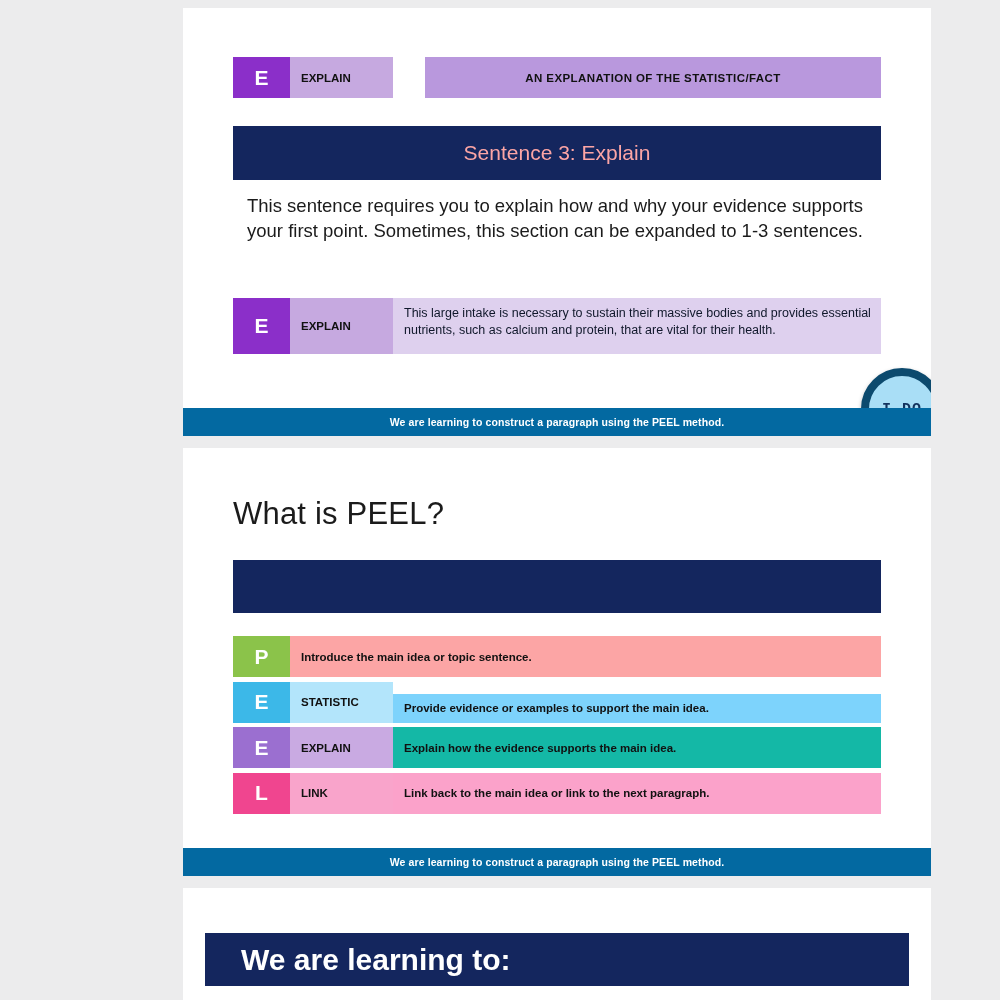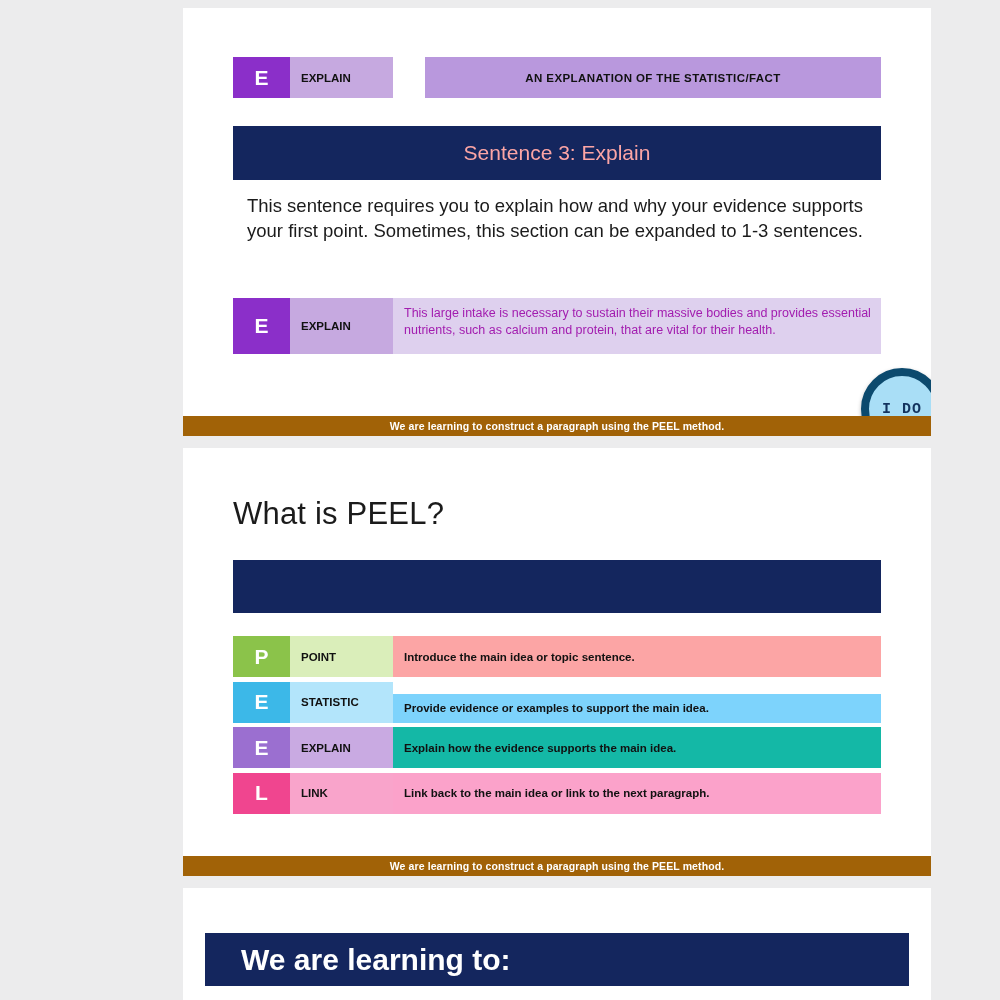--- a/index.html
+++ b/index.html
@@ -29,22 +29,22 @@
   .slide-1 { left: 183px; top: 8px;   width: 748px; height: 428px; }
   .slide-2 { left: 183px; top: 448px; width: 748px; height: 428px; }
   .slide-3 { left: 183px; top: 888px; width: 748px; height: 428px; }
 
   
   .footer-band {
     position: absolute;
     left: 0;
     bottom: 0;
     width: 100%;
-    height: 20px;
-    background: #a16207;
+    height: 28px;
+    background: #0369a1;
     color: #ffffff;
     font-size: 10.5px;
     font-weight: bold;
     display: flex;
     align-items: center;
     justify-content: center;
     letter-spacing: .1px;
   }
 
   
@@ -131,21 +131,21 @@
     box-sizing: border-box;
     font-size: 11.5px;
     font-weight: bold;
     color: #111111;
   }
   .example-text {
     flex: 1;
     background: #ded0ee;
     font-size: 12.5px;
     line-height: 1.32;
-    color: #a21caf;
+    color: #0f172a;
     padding: 7px 10px 7px 11px;
     box-sizing: border-box;
   }
 
   
   .ido-badge {
     position: absolute;
     width: 66px;
     height: 66px;
     border-radius: 50%;
@@ -217,21 +217,20 @@
 
   <div class="slide slide-2">
 
     <div class="slide-heading" style="left:50px; top:48px;">What is PEEL?</div>
 
     <div class="navy-block" style="left:50px; top:112px; width:648px; height:53px;"></div>
 
     <div id="slide2-rows">
         <div class="peel-row" style="left: 50px; top: 188px; width: 648px;">
           <div class="peel-letter" style="background: rgb(139, 195, 74);">P</div>
-          <div class="peel-word" style="background: rgb(218, 238, 186);">POINT</div>
           <div class="peel-desc" style="background: #fca5a5;">Introduce the main idea or topic sentence.</div>
         </div>
         <div class="peel-row" style="left: 50px; top: 233.5px; width: 648px;">
           <div class="peel-letter" style="background: rgb(60, 184, 232);">E</div>
           <div class="peel-word" style="background: rgb(179, 229, 251);">STATISTIC</div>
           <div class="peel-desc" style="background: #7dd3fc; margin-top: 12px;">Provide evidence or examples to support the main idea.</div>
         </div>
         <div class="peel-row" style="left: 50px; top: 279px; width: 648px;">
           <div class="peel-letter" style="background: rgb(155, 111, 208);">E</div>
           <div class="peel-word" style="background: rgb(201, 170, 226);">EXPLAIN</div>

